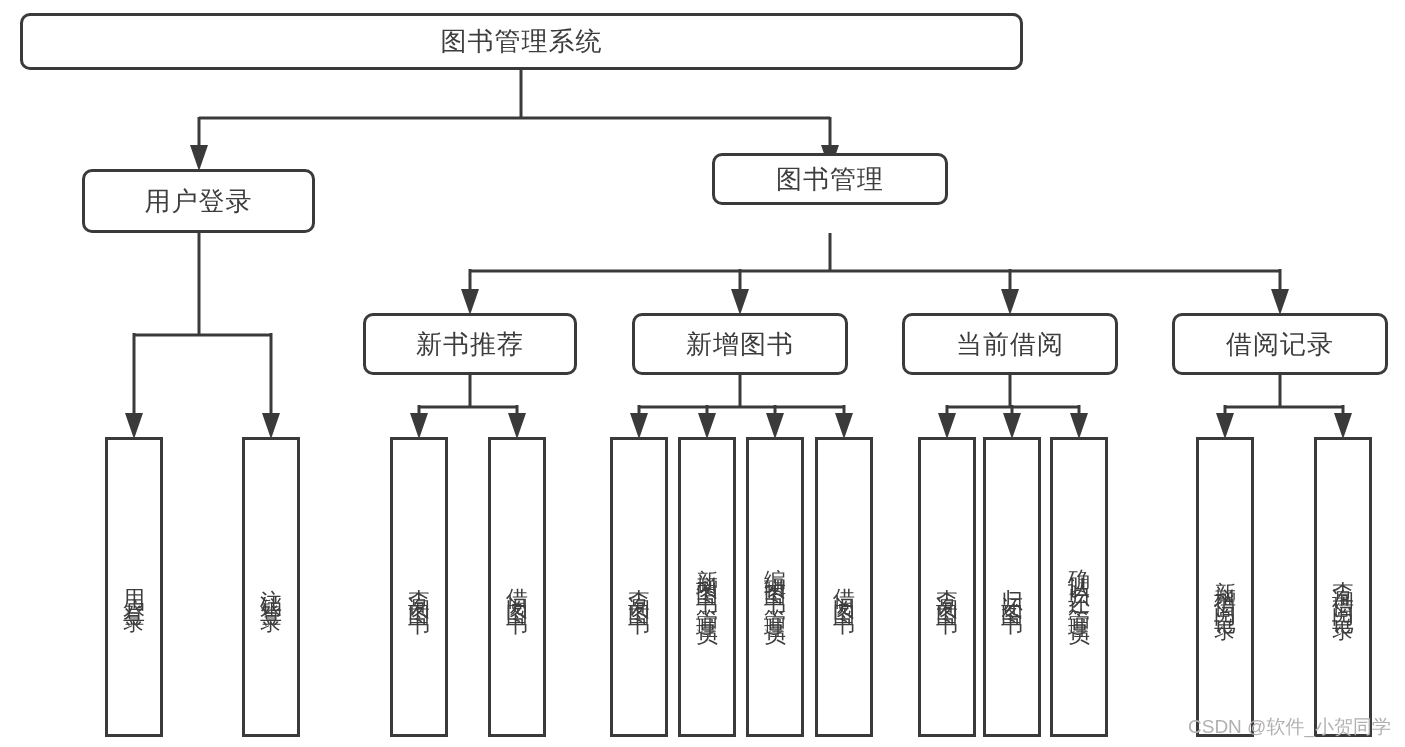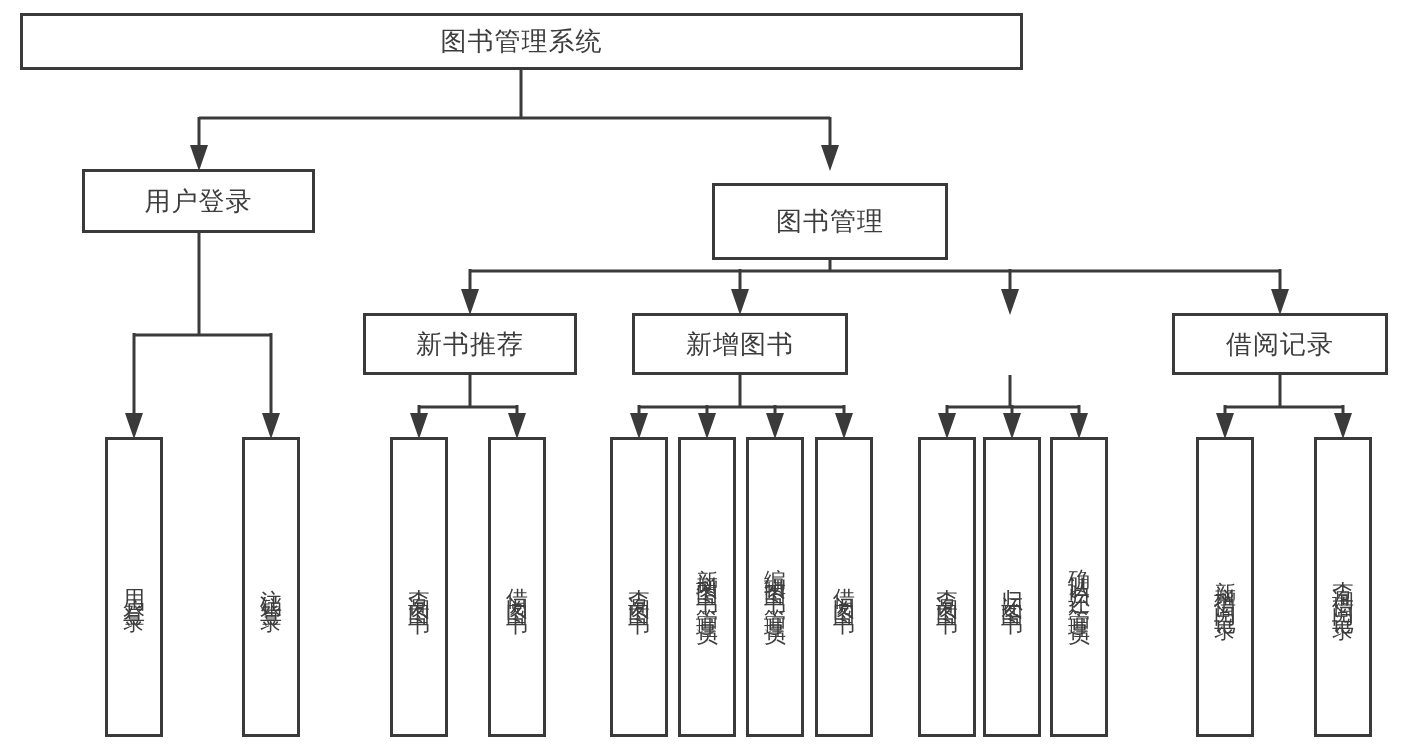--- a/index.html
+++ b/index.html
@@ -21,21 +21,21 @@
     position: absolute;
     box-sizing: border-box;
     border: 3px solid #3a3a3a;
     background: #ffffff;
     display: flex;
     align-items: center;
     justify-content: center;
     z-index: 2;
     color: #3d3d3d;
   }
-  .node.h { font-size: 26px; letter-spacing: 1px; white-space: nowrap; }
+  .node.h { font-size: 26px; letter-spacing: 1px; white-space: nowrap; border-radius: 10px; }
   .leaf {
     font-size: 22px;
   }
   .leaf .vtext {
     writing-mode: vertical-rl;
     text-orientation: mixed;
     letter-spacing: 8px;
     line-height: 1;
   }
   #watermark {
@@ -119,29 +119,32 @@
     </g>
   </svg>
 
   <div class="node h" style="left:20px; top:13px; width:1003px; height:57px;">
     <span>图书管理系统</span>
   </div>
 
   <div class="node h" style="left:82px; top:169px; width:233px; height:64px;">
     <span>用户登录</span>
   </div>
-  <div class="node h" style="left:712px; top:183px; width:236px; height:77px;text-align:right;">
+  <div class="node h" style="left:712px; top:153px; width:236px; height:52px;text-align:right;">
     <span>图书管理</span>
   </div>
 
   <div class="node h" style="left:363px; top:313px; width:214px; height:62px;justify-content:center;">
     <span>新书推荐</span>
   </div>
   <div class="node h" style="left:632px; top:313px; width:216px; height:62px;">
     <span>新增图书</span>
+  </div>
+  <div class="node h" style="left:902px; top:313px; width:216px; height:62px;">
+    <span>当前借阅</span>
   </div>
   <div class="node h" style="left:1172px; top:313px; width:216px; height:62px;">
     <span>借阅记录</span>
   </div>
 
   <div class="node leaf" style="left:105px; top:437px; width:58px; height:300px;">
     <span class="vtext">用户登录</span>
   </div>
   <div class="node leaf" style="left:242px; top:437px; width:58px; height:300px;">
     <span class="vtext">注销登录</span>
@@ -173,14 +176,15 @@
   <div class="node leaf" style="left:1050px; top:437px; width:58px; height:300px;">
     <span class="vtext">确认归还（管理员）</span>
   </div>
   <div class="node leaf" style="left:1196px; top:437px; width:58px; height:300px;">
     <span class="vtext">新增借阅记录</span>
   </div>
   <div class="node leaf" style="left:1314px; top:437px; width:58px; height:300px;">
     <span class="vtext">查询借阅记录</span>
   </div>
 
+  <div id="watermark">CSDN @软件_小贺同学</div>
 
 </div>
 
 </body></html>

